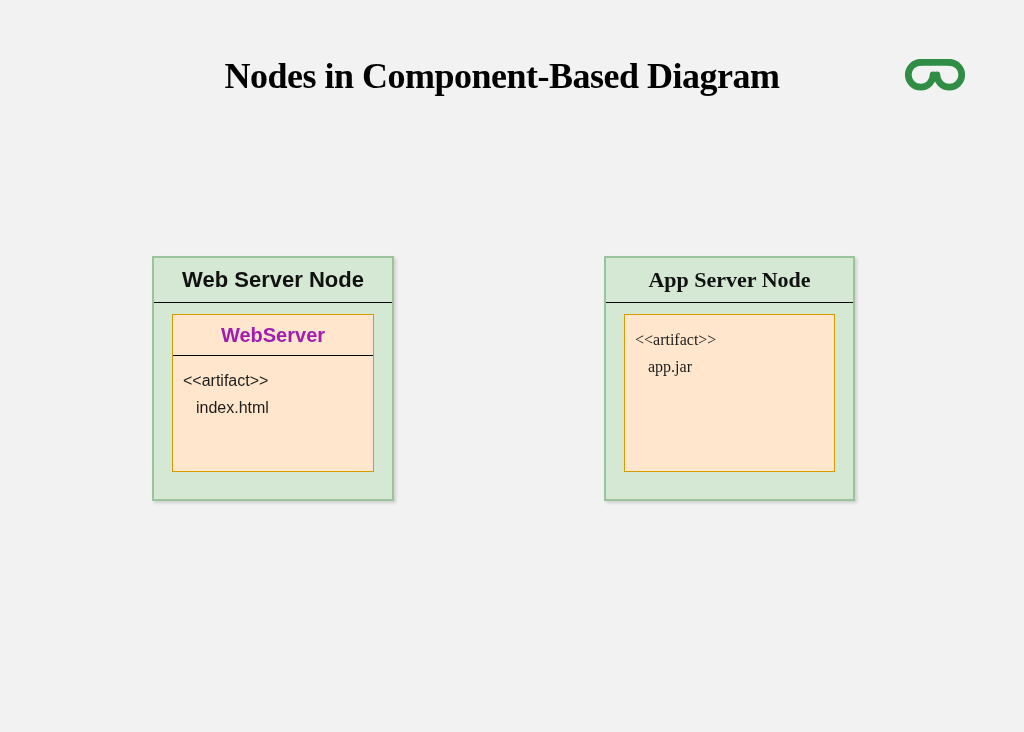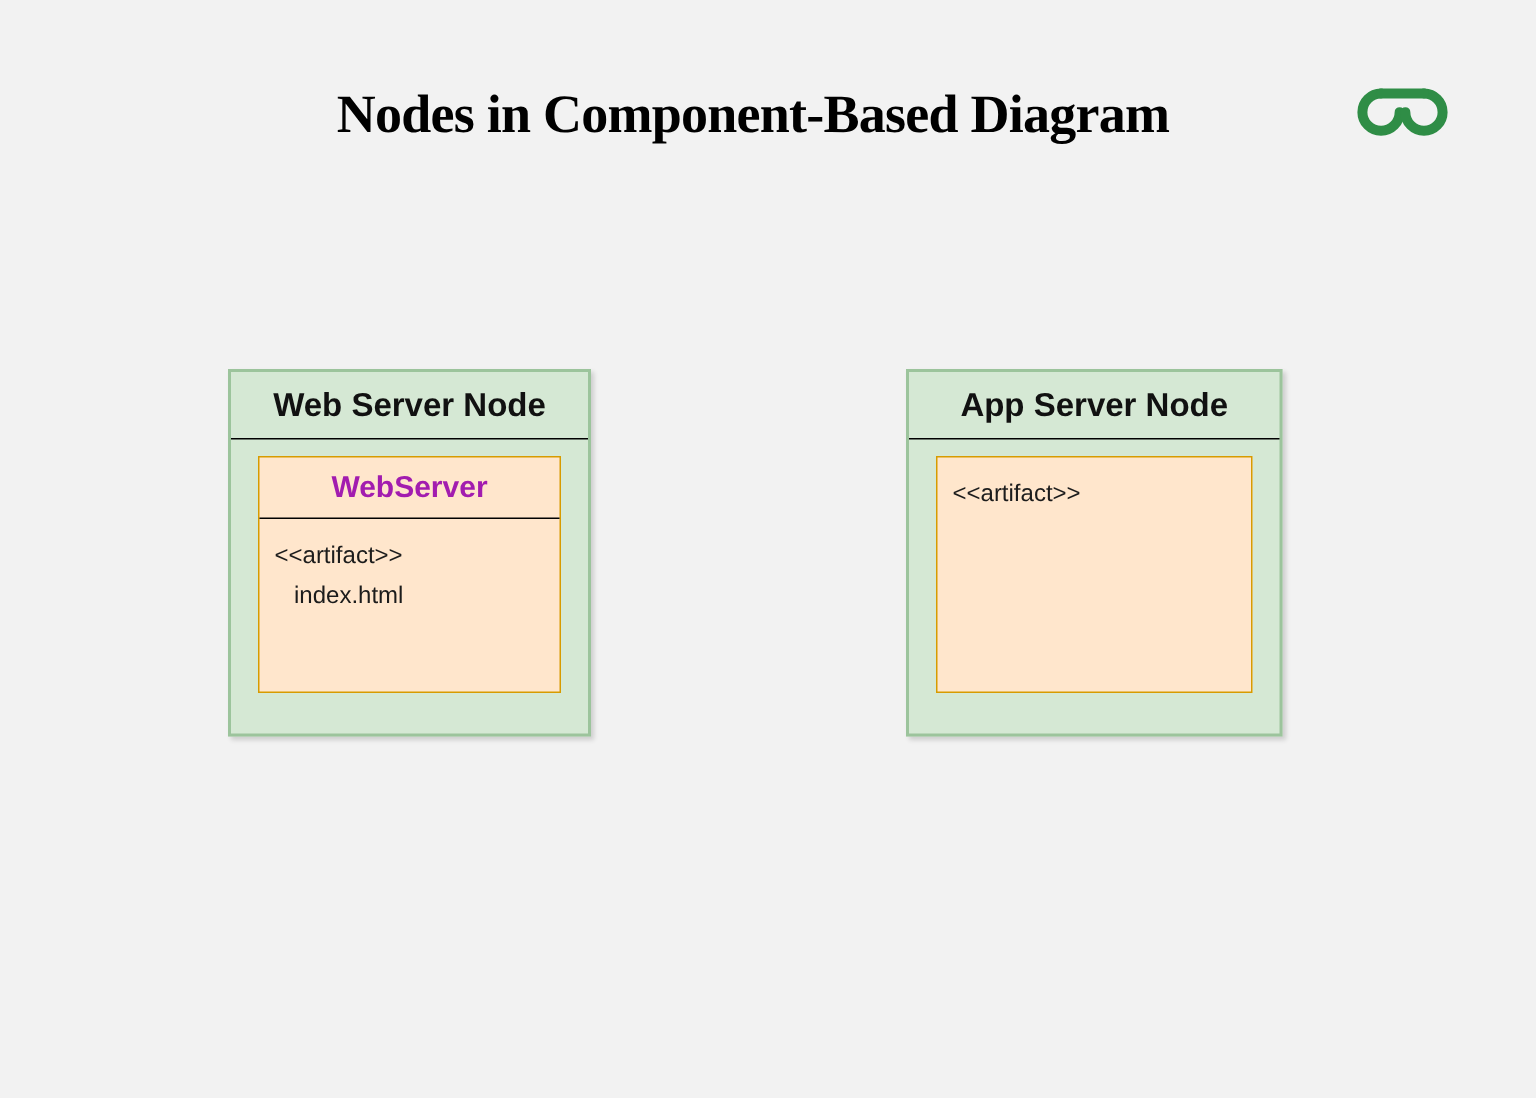--- a/index.html
+++ b/index.html
@@ -31,29 +31,29 @@
   }
   .logo svg path {
     stroke: var(--logo-color, #2f8d46);
     fill: none;
     stroke-width: 7;
     stroke-linecap: round;
   }
 
   .node {
     position: absolute;
-    top: 246px;
+    top: 256px;
     box-sizing: border-box;
     background: var(--node-fill, #d5e8d4);
     border: 2px solid var(--node-border, #9cc49c);
     box-shadow: 2px 2px 3px rgba(0,0,0,0.15);
     height: 245px;
   }
   .node--web { left: 152px; width: 242px; }
-  .node--app { left: 604px; width: 251px; }
+  .node--app { left: 604px; width: 251px; font-family: Liberation Serif, serif; }
 
   .node-header {
     height: 44px;
     display: flex; align-items: center; justify-content: center;
     font-weight: bold;
     font-size: 22px;
     border-bottom: 1px solid var(--divider, #000);
     color: #111;
   }
 
@@ -105,16 +105,17 @@
     </div>
   </div>
 </section>
 
 <section class="node node--app">
   <div class="node-header">App Server Node</div>
   <div class="node-body">
     <div class="component">
       <div class="component-body">
         <div class="stereotype">&lt;&lt;artifact&gt;&gt;</div>
+        <div class="artifact-name">app.jar</div>
       </div>
     </div>
   </div>
 </section>
 
 </body></html>

